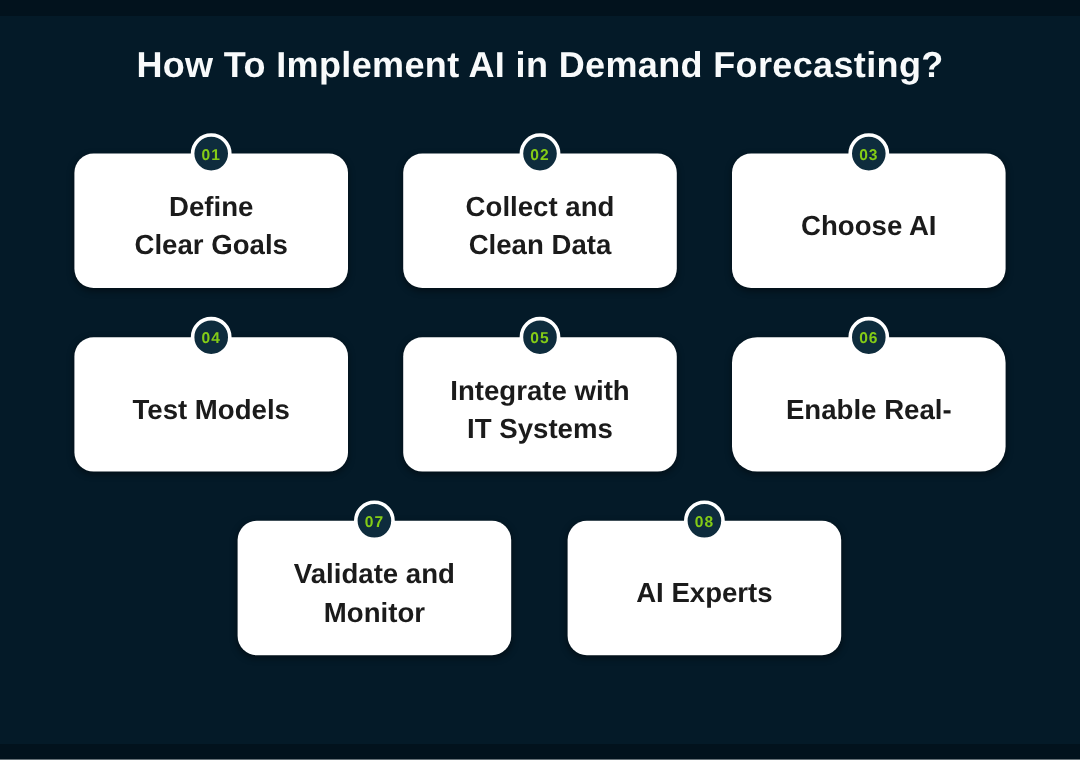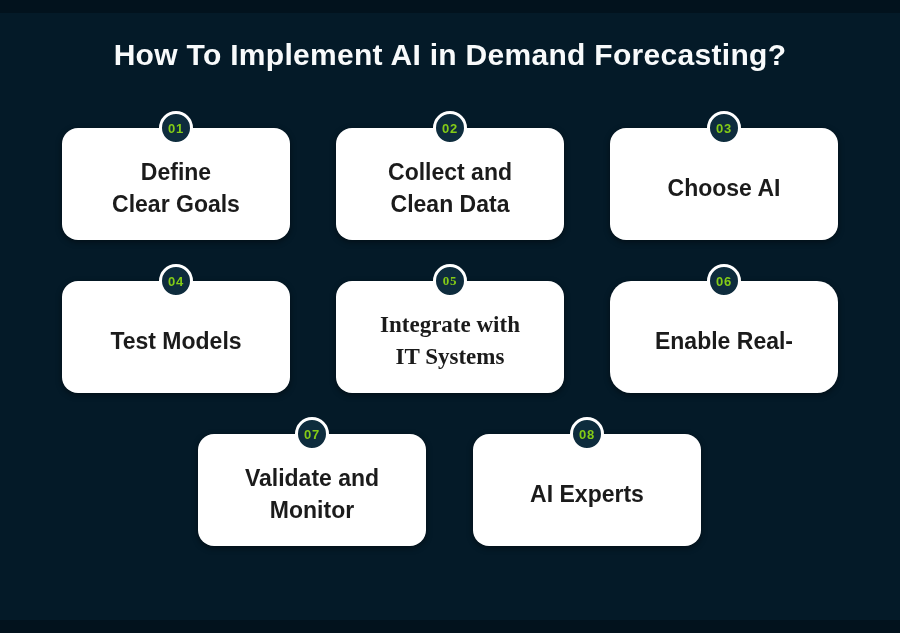--- a/index.html
+++ b/index.html
@@ -66,21 +66,21 @@
     color: #1b1b1b;
     font-size: 23px;
     font-weight: 700;
     line-height: 32px;
     text-align: center;
   }
   .c1 { left: 62px;  top: 128px; }
   .c2 { left: 336px; top: 128px; }
   .c3 { left: 610px; top: 128px; }
   .c4 { left: 62px;  top: 281px; }
-  .c5 { left: 336px; top: 281px; font-family: Liberation Serif, serif; }
+  .c5 { left: 336px; top: 281px; }
   .c6 { left: 610px; top: 281px; border-radius: 21px; }
   .c7 { left: 198px; top: 434px; }
   .c8 { left: 473px; top: 434px; }
 </style>
 </head>
 <body>
 
 <div class="title">How To Implement AI in Demand Forecasting?</div>
 
 <div class="card c1">

